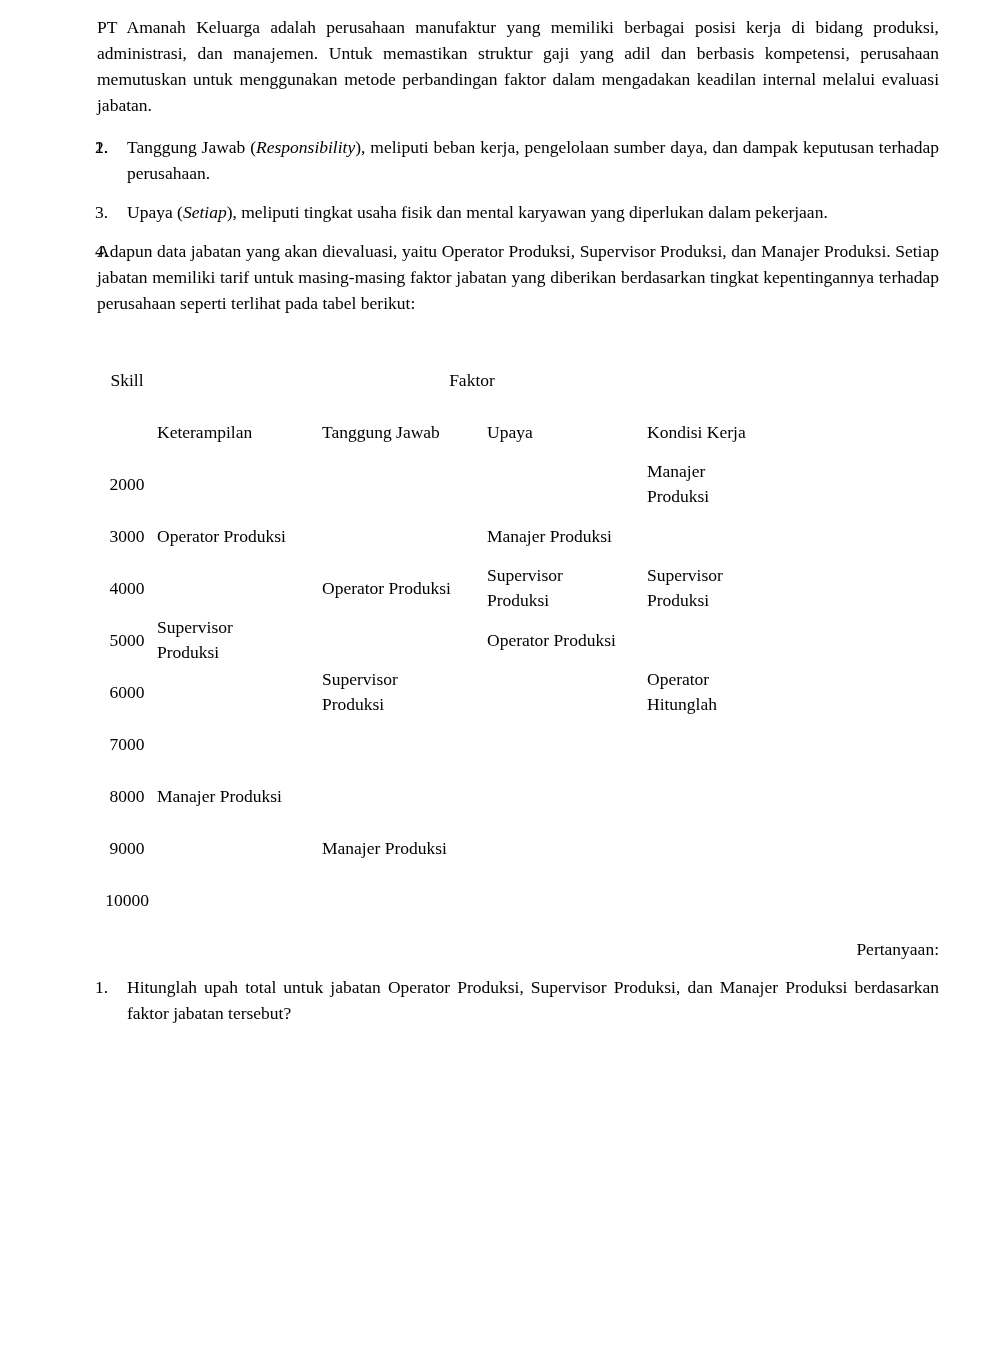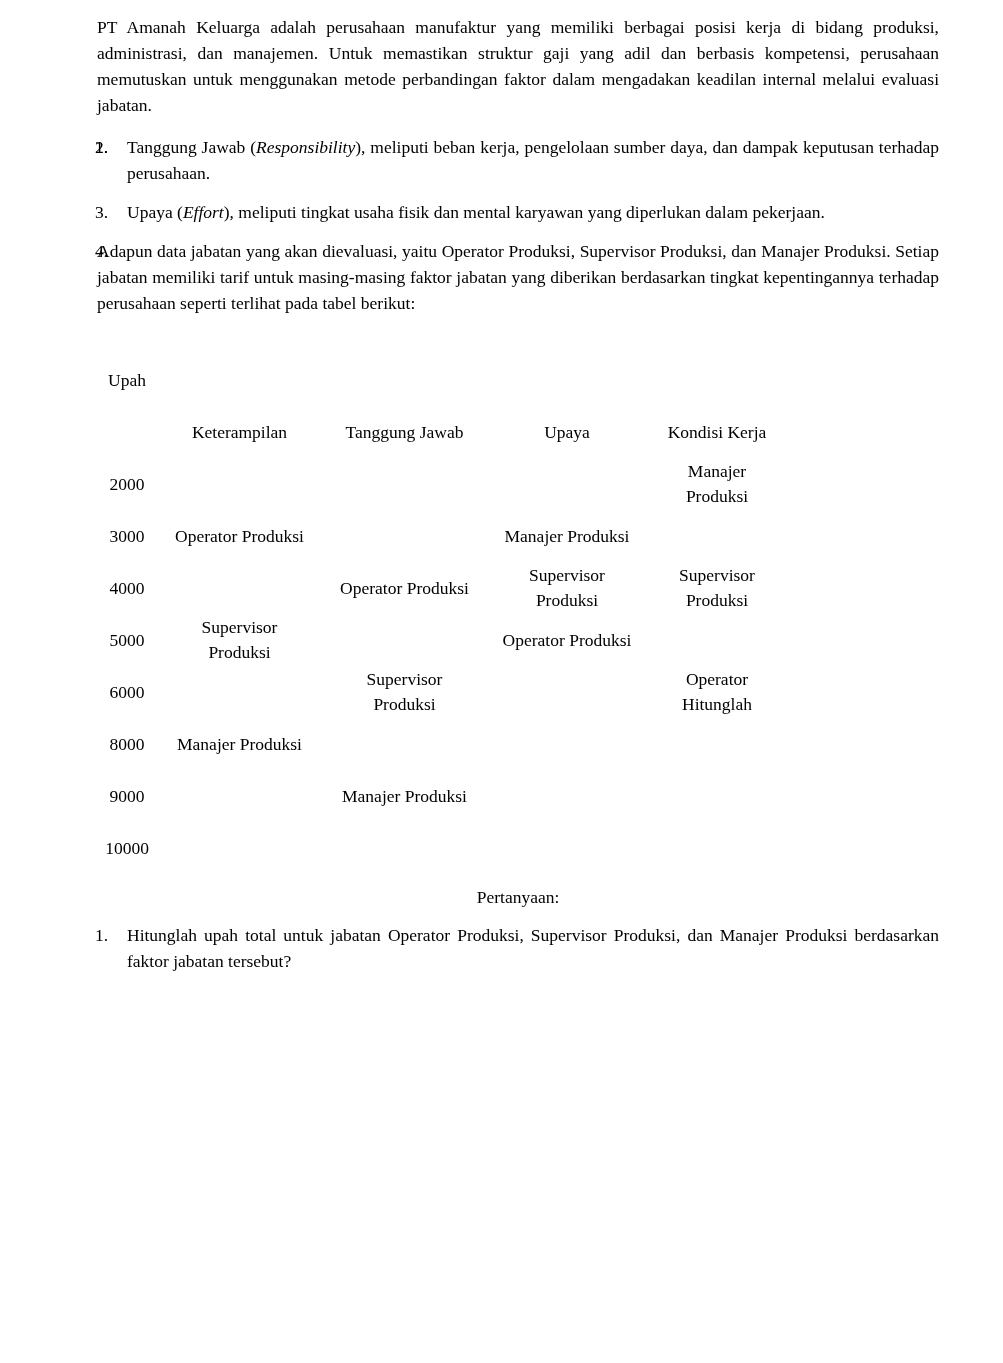--- a/index.html
+++ b/index.html
@@ -43,31 +43,30 @@
   
   .fc-table { margin-top: 38px; }
   .trow {
     display: grid;
     grid-template-columns: 60px 165px 165px 160px 140px;
     align-items: center;
     min-height: 52px;
     line-height: 25px;
   }
   .cell {
-    text-align: center;
     white-space: pre-line;
   }
   .cell.upah { text-align: center; }
   .faktor-span {
     grid-column: 2 / 6;
     text-align: center;
   }
   .pertanyaan {
     margin: 10px 0 0 0;
-    text-align: center;
+    text-align: right;
   }
   i { font-style: italic; }
 </style>
 </head>
 <body>
 
 <div class="page">
 
   <p class="para">PT Amanah Keluarga adalah perusahaan manufaktur yang memiliki berbagai posisi kerja di bidang produksi, administrasi, dan manajemen. Untuk memastikan struktur gaji yang adil dan berbasis kompetensi, perusahaan memutuskan untuk menggunakan metode perbandingan faktor dalam mengadakan keadilan internal melalui evaluasi jabatan.</p>
 
@@ -78,35 +77,36 @@
       <span class="num">1.</span>
     </div>
 
     <div class="list-item">
       <span class="num">2.</span>
       <span><span>Tanggung Jawab (</span><i>Responsibility</i><span>), meliputi beban kerja, pengelolaan sumber daya, dan dampak keputusan terhadap perusahaan.</span></span>
     </div>
 
     <div class="list-item">
       <span class="num">3.</span>
-      <span><span>Upaya (</span><i>Effort</i><span>), meliputi tingkat usaha fisik dan mental karyawan yang diperlukan dalam pekerjaan.</span></span>
+      <span><span>Upaya (</span><i>Setiap</i><span>), meliputi tingkat usaha fisik dan mental karyawan yang diperlukan dalam pekerjaan.</span></span>
     </div>
 
     <div class="list-item">
       <span class="num">4.</span>
     </div>
 
   </div>
 
   <p class="para para3">Adapun data jabatan yang akan dievaluasi, yaitu Operator Produksi, Supervisor Produksi, dan Manajer Produksi. Setiap jabatan memiliki tarif untuk masing-masing faktor jabatan yang diberikan berdasarkan tingkat kepentingannya terhadap perusahaan seperti terlihat pada tabel berikut:</p>
 
   <div class="fc-table">
 
     <div class="trow">
-      <div class="cell upah">Upah</div>
+      <div class="cell upah">Skill</div>
+      <div class="faktor-span">Faktor</div>
     </div>
 
     <div class="trow">
       <div class="cell upah"></div>
       <div class="cell">Keterampilan</div>
       <div class="cell">Tanggung Jawab</div>
       <div class="cell">Upaya</div>
       <div class="cell">Kondisi Kerja</div>
     </div>
 
@@ -150,20 +150,27 @@
     <div class="trow">
       <div class="cell upah">6000</div>
       <div class="cell"></div>
       <div class="cell">Supervisor
 Produksi</div>
       <div class="cell"></div>
       <div class="cell">Operator
 Hitunglah</div>
     </div>
 
+    <div class="trow">
+      <div class="cell upah">7000</div>
+      <div class="cell"></div>
+      <div class="cell"></div>
+      <div class="cell"></div>
+      <div class="cell"></div>
+    </div>
 
     <div class="trow">
       <div class="cell upah">8000</div>
       <div class="cell">Manajer Produksi</div>
       <div class="cell"></div>
       <div class="cell"></div>
       <div class="cell"></div>
     </div>
 
     <div class="trow">

